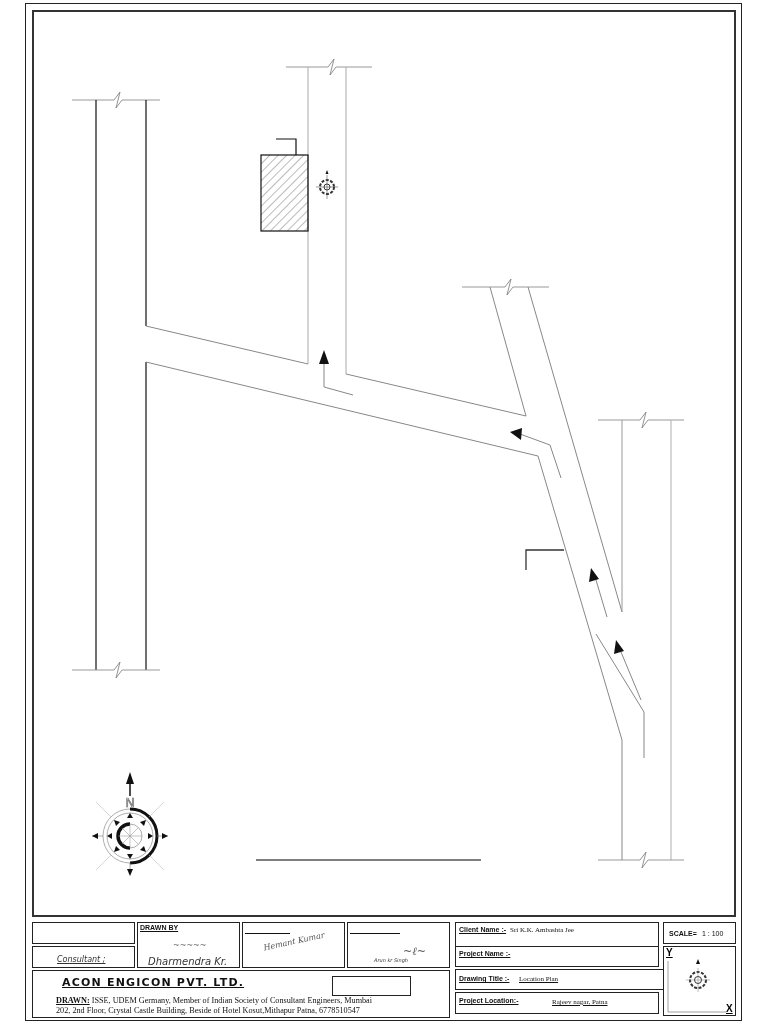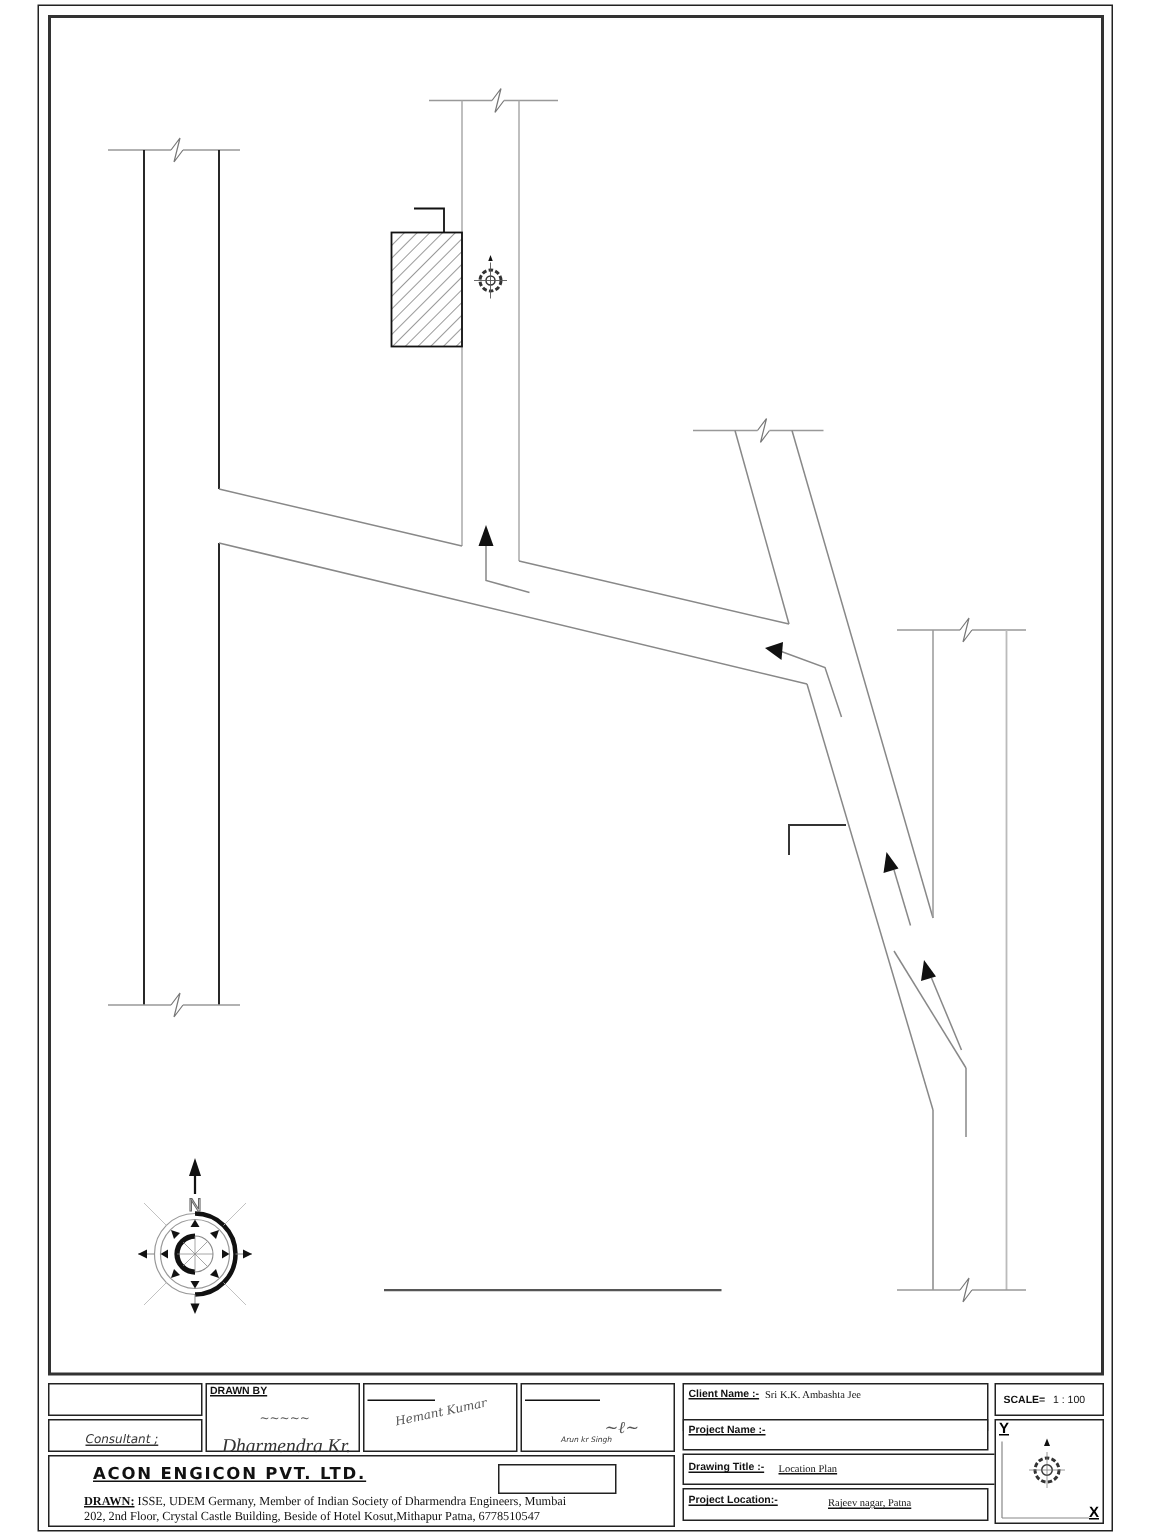--- a/index.html
+++ b/index.html
@@ -145,38 +145,38 @@
   <line x1="256" y1="860" x2="481" y2="860" stroke="#555" stroke-width="1.5"></line>
 </svg>
 
 <div class="cell" style="left:32px;top:922px;width:103px;height:22px;"></div>
 <div class="cell" style="left:32px;top:946px;width:103px;height:22px;">
   <span class="hand" style="left:24px;top:8px;text-decoration:underline;">Consultant ;</span>
 </div>
 <div class="cell" style="left:137px;top:922px;width:103px;height:46px;">
   <span class="lbl" style="left:2px;top:1px;">DRAWN BY</span>
   <span class="sig" style="left:35px;top:18px;">~~~~~</span>
-  <span class="hand" style="left:10px;top:33px;font-size:13px;font-family:Liberation Serif, serif;">Dharmendra Kr.</span>
+  <span class="hand" style="left:10px;top:33px;font-size:10px;">Dharmendra Kr.</span>
 </div>
 <div class="cell" style="left:242px;top:922px;width:103px;height:46px;">
   <div style="position:absolute;left:2px;top:10px;width:45px;height:1px;background:#111;"></div>
   <span class="sig" style="left:20px;top:14px;transform:rotate(-12deg);">Hemant Kumar</span>
 </div>
 <div class="cell" style="left:347px;top:922px;width:103px;height:46px;">
   <div style="position:absolute;left:2px;top:10px;width:50px;height:1px;background:#111;"></div>
   <span class="hand" style="left:26px;top:34px;font-size:5px;">Arun kr Singh</span>
   <span class="sig" style="left:55px;top:22px;font-size:11px;">~ℓ~</span>
 </div>
 
 <div class="cell" style="left:32px;top:970px;width:418px;height:48px;"></div>
 <div class="company">ACON ENGICON PVT. LTD.</div>
 <div class="cell" style="left:332px;top:976px;width:79px;height:20px;border-width:1.2px;"></div>
 <div class="auth" style="top:996px;">
   <b>DRAWN:</b>
-  <span>ISSE, UDEM Germany, Member of Indian Society of Dharmendra Engineers, Mumbai</span>
+  <span>ISSE, UDEM Germany, Member of Indian Society of Consultant Engineers, Mumbai</span>
 </div>
 <div class="auth" style="top:1006px;">202, 2nd Floor, Crystal Castle Building, Beside of  Hotel Kosut,Mithapur Patna, 6778510547</div>
 
 <div class="cell" style="left:455px;top:922px;width:204px;height:32px;">
   <span class="lbl" style="left:3px;top:3px;">Client Name :-</span>
   <span class="val" style="left:54px;top:3px;">Sri K.K. Ambashta Jee</span>
 </div>
 <div class="cell" style="left:455px;top:946px;width:204px;height:21px;">
   <span class="lbl" style="left:3px;top:3px;">Project Name :-</span>
   <span class="val" style="left:60px;top:3px;"></span>

